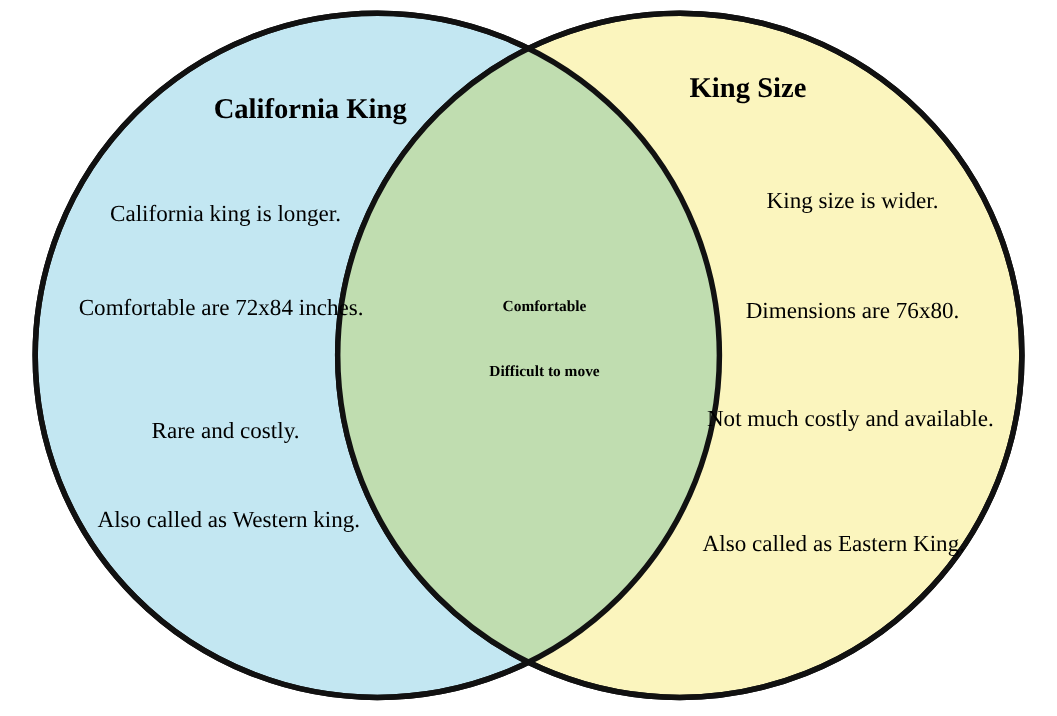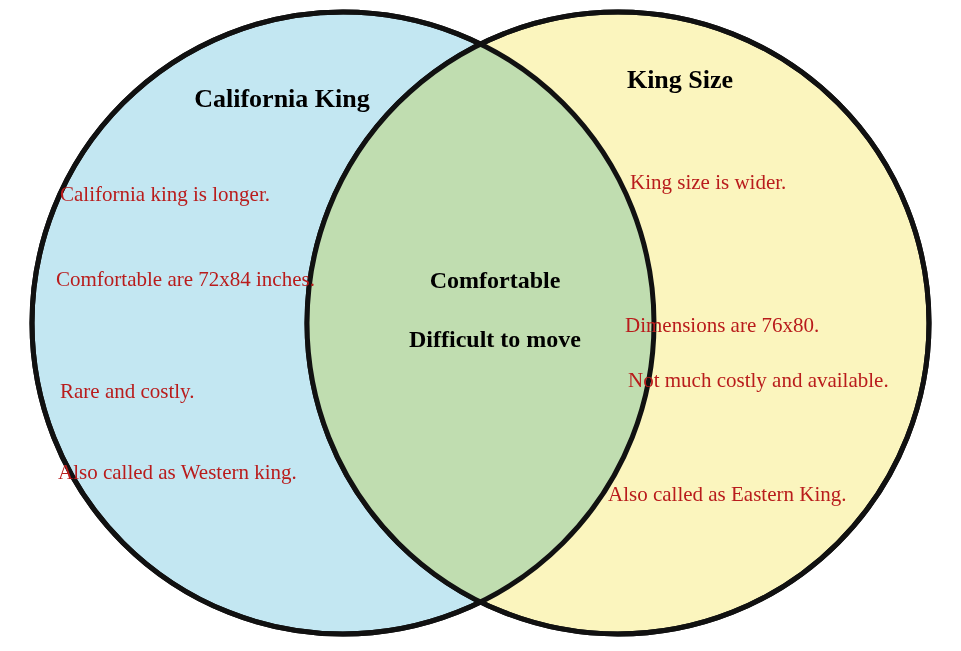--- a/index.html
+++ b/index.html
@@ -41,46 +41,46 @@
     line-height: 30px;
     color: #000000;
     text-align: center;
     white-space: nowrap;
     font-family: "Liberation Serif", "DejaVu Serif", serif;
   }
   .venn-item {
     position: absolute;
     font-size: 21px;
     line-height: 29px;
-    color: #b91c1c;
-    text-align: left;
+    color: #000000;
+    text-align: center;
     font-family: "Liberation Serif", "DejaVu Serif", serif;
   }
   .venn-item-center {
     position: absolute;
-    font-size: 24px;
+    font-size: 14px;
     line-height: 28px;
     font-weight: bold;
     color: #000000;
     text-align: center;
     white-space: nowrap;
     font-family: "Liberation Serif", "DejaVu Serif", serif;
   }
 
   
   #title-left      { left: 142px; top: 84px;  width: 280px; }
   #left-item-0     { left: 60px;  top: 180px; width: 290px; }
   #left-item-1     { left: 56px;  top: 265px; width: 290px; }
   #left-item-2     { left: 60px;  top: 377px; width: 290px; }
   #left-item-3     { left: 58px;  top: 458px; width: 300px; }
 
   
   #title-right     { left: 540px; top: 65px;  width: 280px; }
   #right-item-0    { left: 630px; top: 168px; width: 290px; }
-  #right-item-1    { left: 625px; top: 268px; width: 300px; margin-top: 43px; }
+  #right-item-1    { left: 625px; top: 268px; width: 300px; }
   #right-item-2    { left: 628px; top: 366px; width: 290px; }
   #right-item-3    { left: 608px; top: 480px; width: 300px; }
 
   
   #center-item-0   { left: 345px; top: 266px; width: 300px; }
   #center-item-1   { left: 345px; top: 325px; width: 300px; }
 </style>
 </head>
 <body>
 

